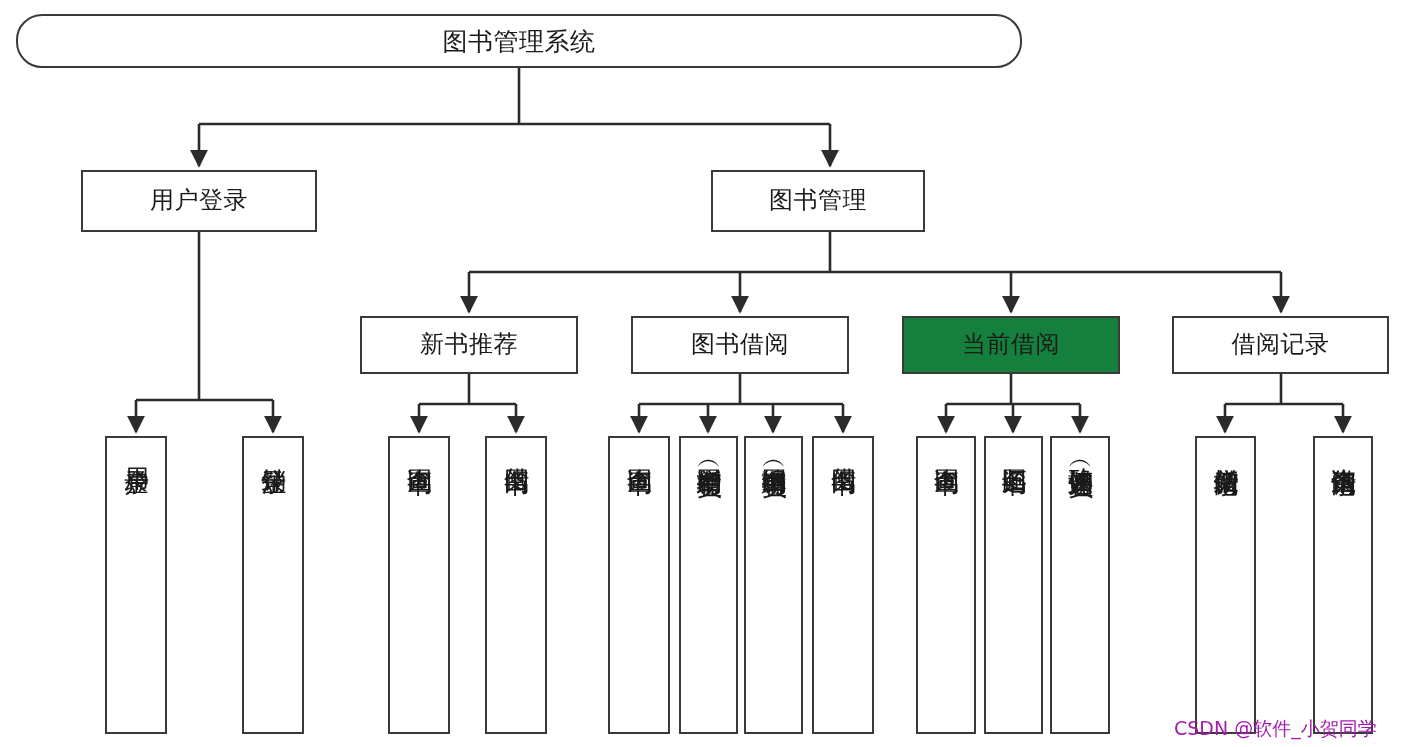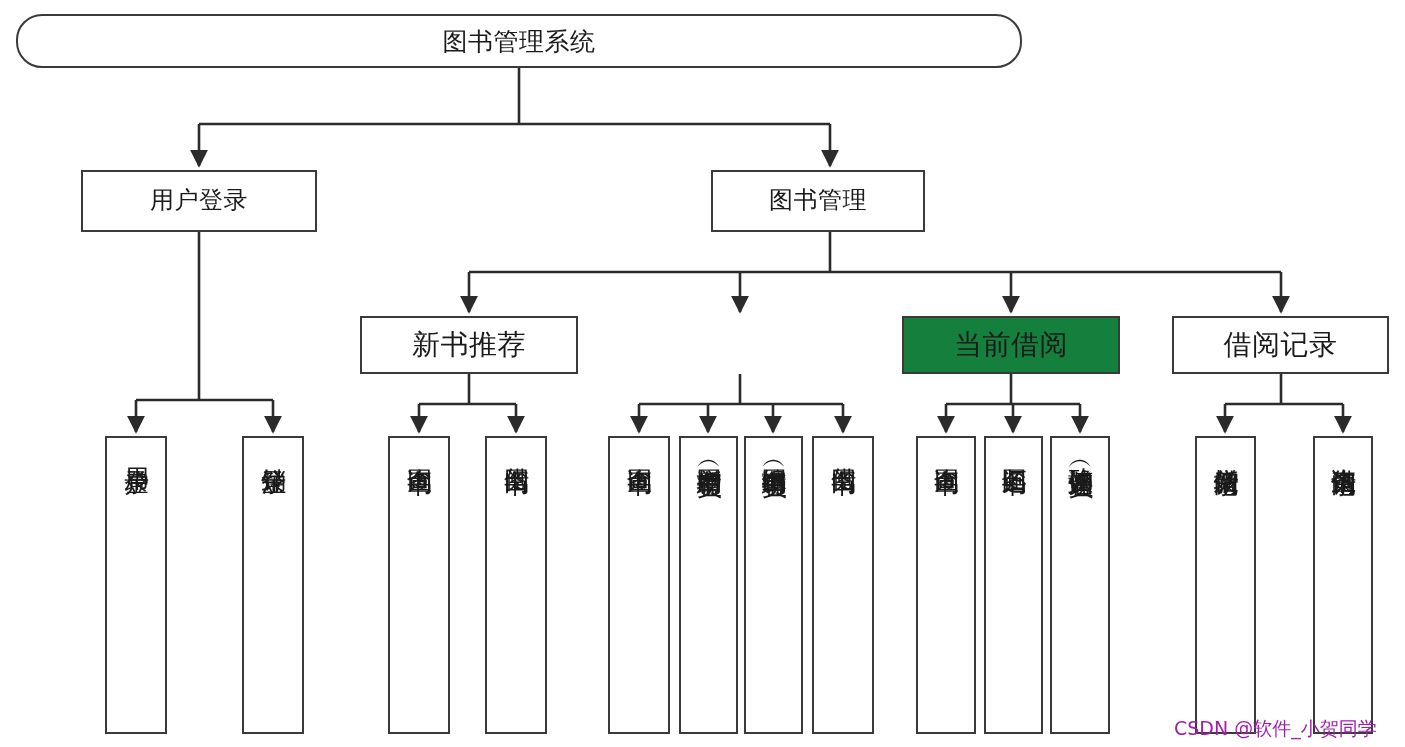--- a/index.html
+++ b/index.html
@@ -43,21 +43,21 @@
     z-index: 3;
   }
   .node .label {
     display: block;
     line-height: 1.08;
     letter-spacing: 0.5px;
     color: #1a1a1a;
   }
   .node.root .label { font-size: 25px; }
   .node.lvl2 .label { font-size: 24px; }
-  .node.lvl3 .label { font-size: 28px; }
+  .node.lvl3 .label { font-size: 24px; }
   .node.leaf {
     align-items: flex-start;
     padding-top: 10px;
   }
   .node.leaf .label {
     writing-mode: vertical-rl;
     text-orientation: upright;
     font-size: 25px;
     line-height: 1.14;
     letter-spacing: 1px;
@@ -134,20 +134,23 @@
   <div class="node lvl2" style="left: 81px; top: 170px; width: 236px; height: 62px; border-color: rgb(58, 58, 58); background: rgb(255, 255, 255);">
     <span class="label" style="color: rgb(26, 26, 26);">用户登录</span>
   </div>
   <div class="node lvl2" style="left: 711px; top: 170px; width: 214px; height: 62px; border-color: rgb(58, 58, 58); background: rgb(255, 255, 255);">
     <span class="label" style="color: rgb(26, 26, 26);">图书管理</span>
   </div>
 
   <div class="node lvl3" style="left: 360px; top: 316px; width: 218px; height: 58px; border-color: rgb(58, 58, 58); background: rgb(255, 255, 255);">
     <span class="label" style="color: rgb(26, 26, 26);">新书推荐</span>
   </div>
+  <div class="node lvl3" style="left: 631px; top: 316px; width: 218px; height: 58px; border-color: rgb(58, 58, 58); background: rgb(255, 255, 255);">
+    <span class="label" style="color: rgb(26, 26, 26);">图书借阅</span>
+  </div>
   <div class="node lvl3" style="left: 902px; top: 316px; width: 218px; height: 58px; border-color: rgb(58, 58, 58); background: #15803d;">
     <span class="label" style="color: rgb(26, 26, 26);">当前借阅</span>
   </div>
   <div class="node lvl3" style="left: 1172px; top: 316px; width: 217px; height: 58px; border-color: rgb(58, 58, 58); background: rgb(255, 255, 255);">
     <span class="label" style="color: rgb(26, 26, 26);">借阅记录</span>
   </div>
 
   <div class="node leaf" style="left: 105px; top: 436px; width: 62px; height: 298px; border-color: rgb(58, 58, 58); background: rgb(255, 255, 255);">
     <span class="label" style="color: rgb(26, 26, 26);">用户登录</span>
   </div>

